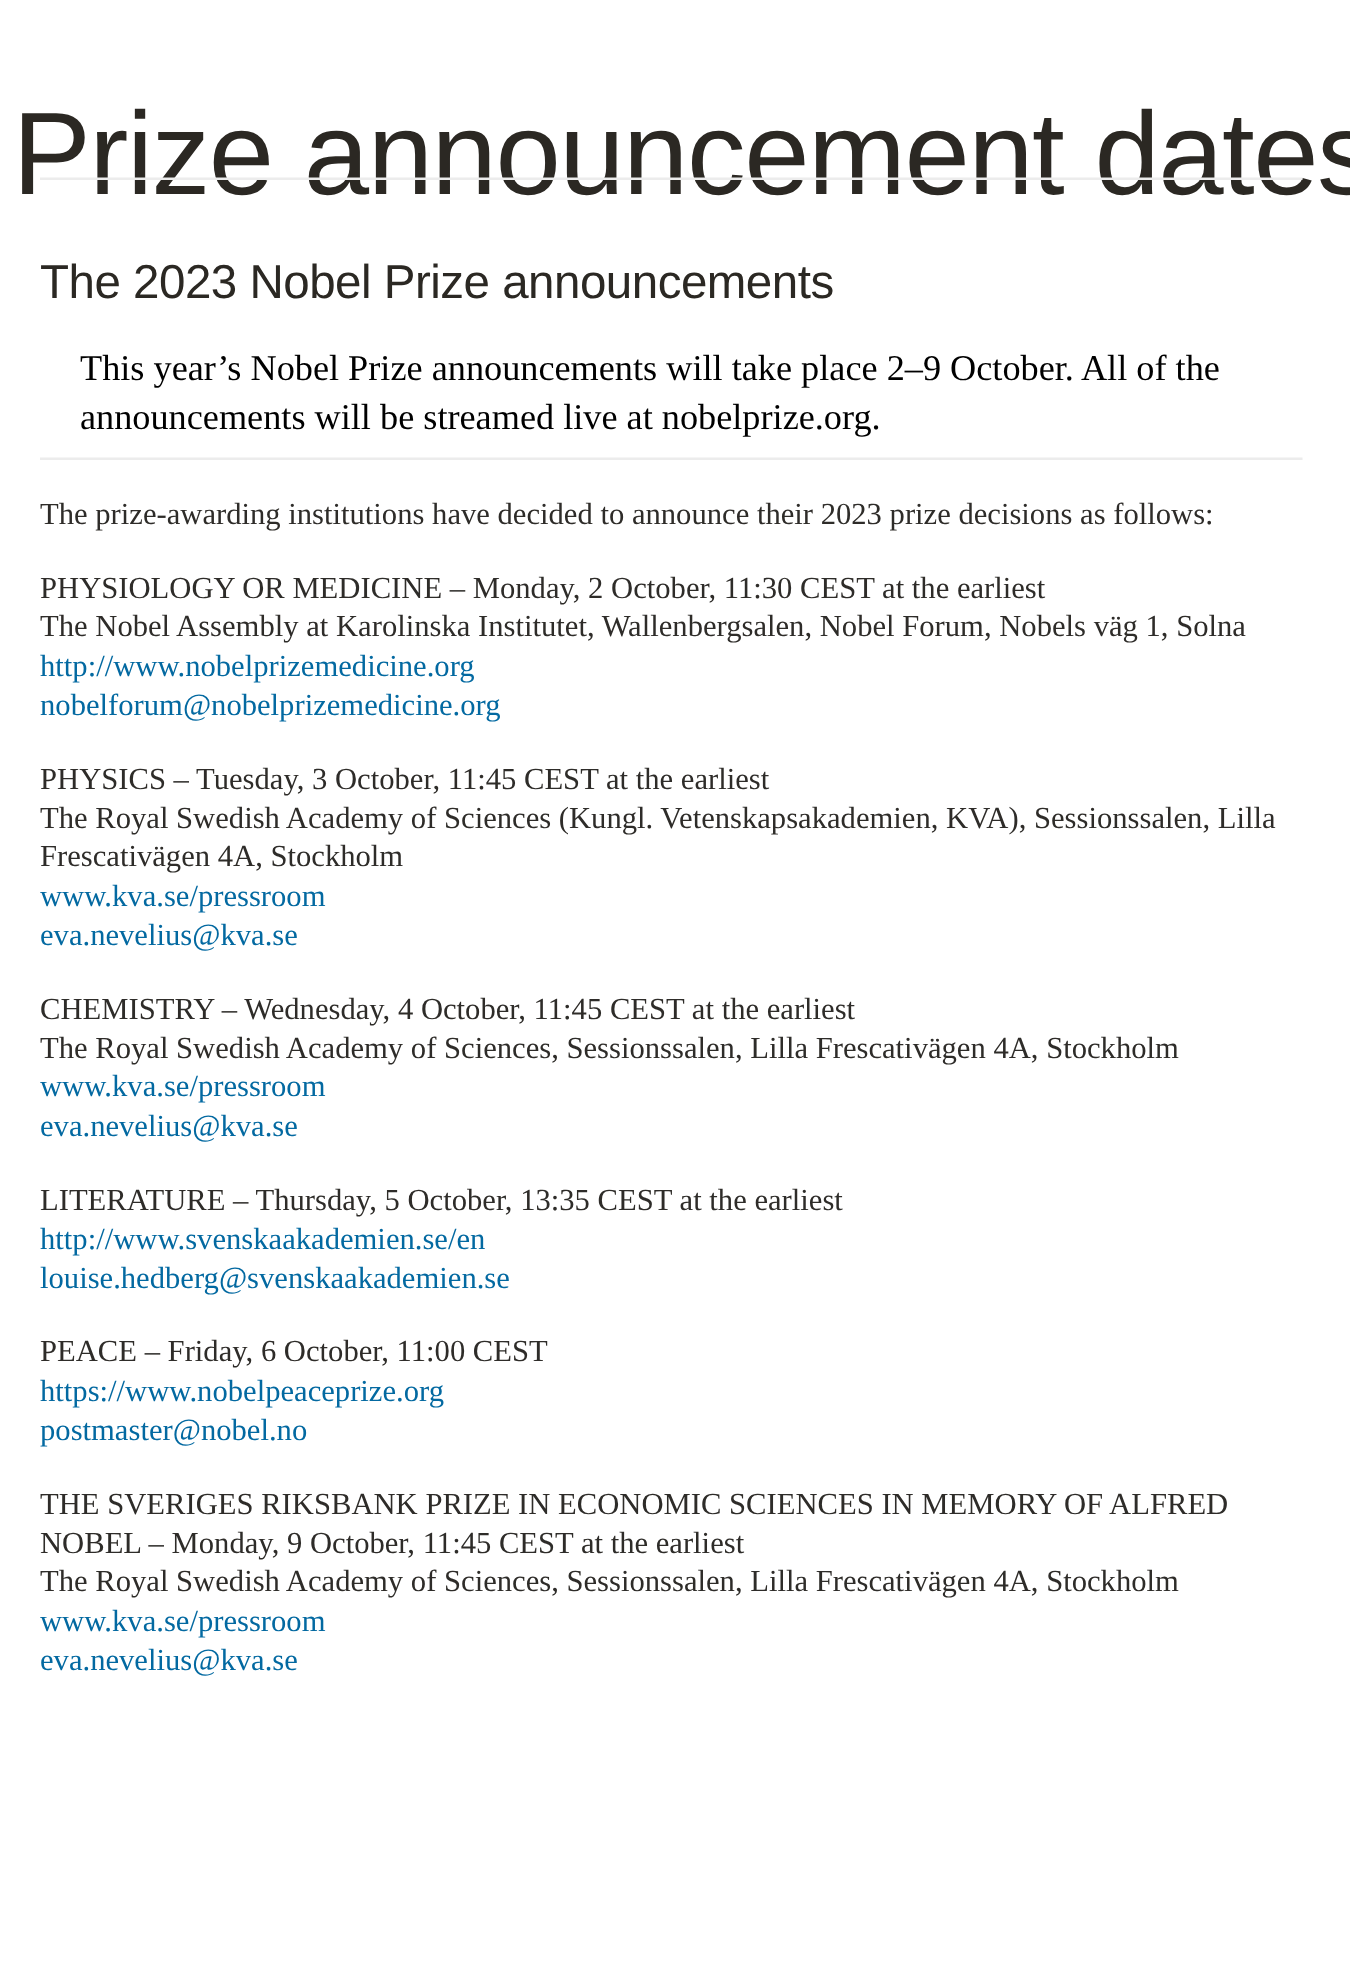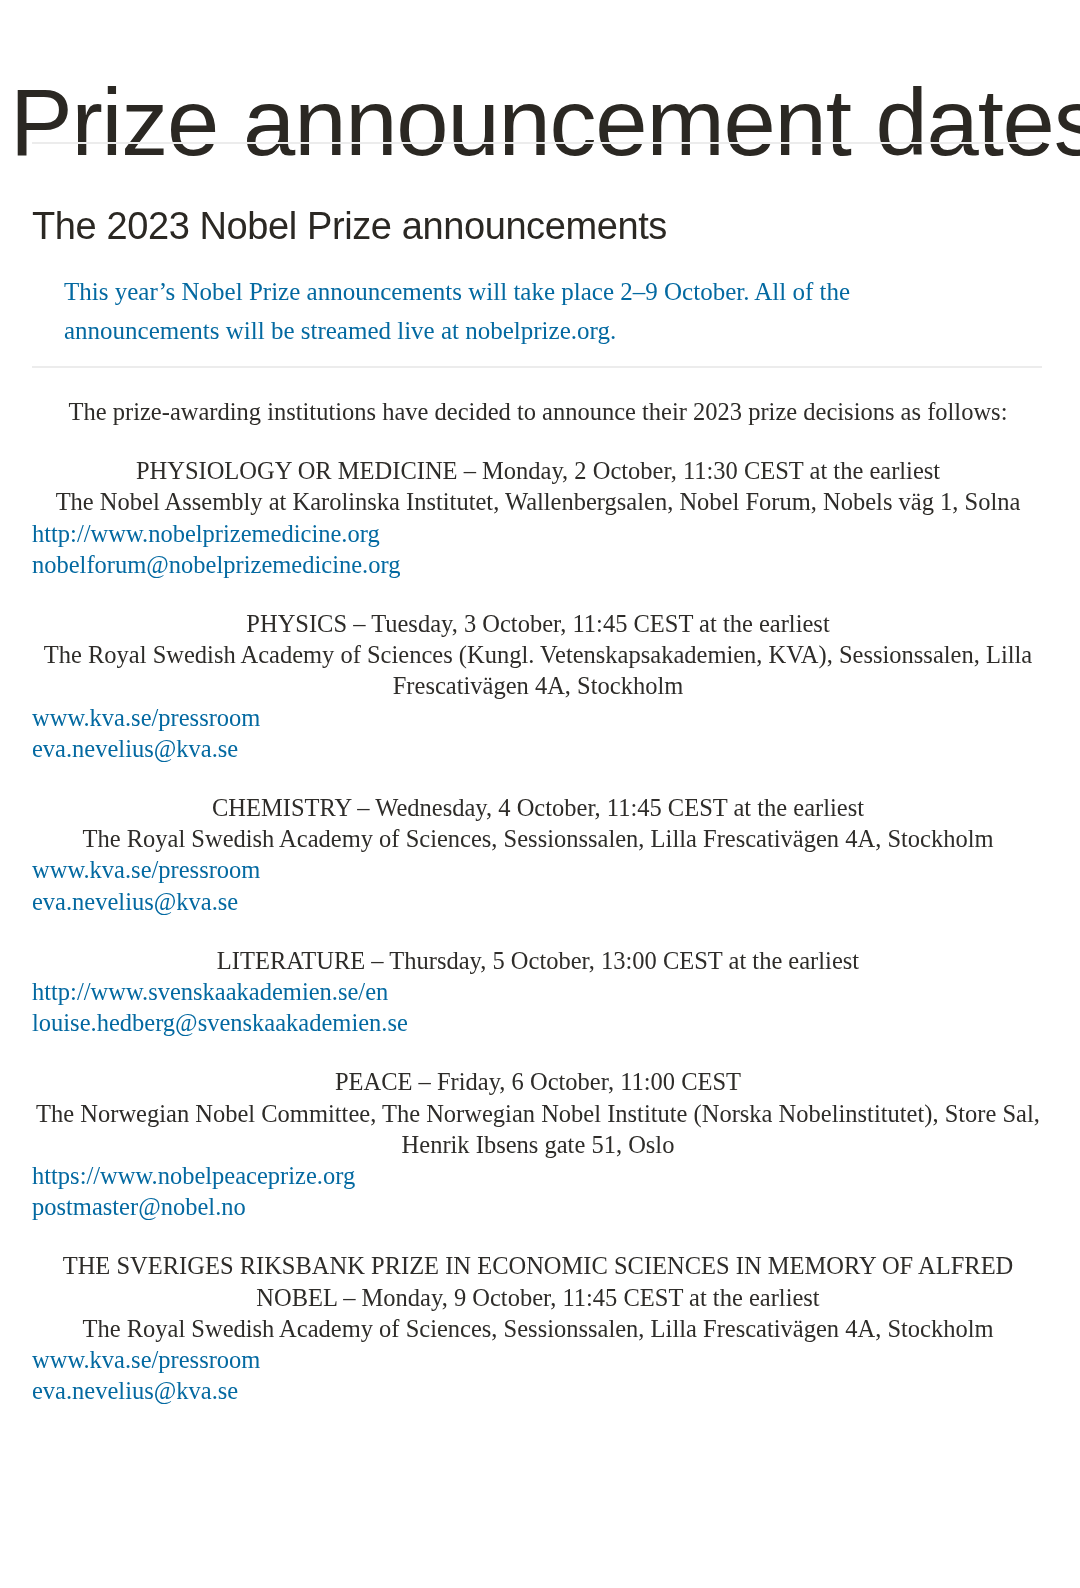--- a/index.html
+++ b/index.html
@@ -61,42 +61,42 @@
     color: #2b2823;
     white-space: nowrap;
   }
 
   
   .lead {
     position: absolute;
     left: 64px;
     top: 247px;
     width: 940px;
-    font-size: 25px;
+    font-size: 29px;
     line-height: 39px;
-    color: #0369a1;
+    color: #000000;
   }
 
   
   .body-area {
     position: absolute;
     left: 32px;
     top: 396px;
     width: 1012px;
   }
 
   .block {
     font-size: 24.5px;
     line-height: 31.2px;
     color: #2e2c29;
     margin-bottom: 28px;
   }
   .block:last-child { margin-bottom: 16px; }
 
-  .line { display: block; white-space: normal; text-align: center; }
+  .line { display: block; white-space: normal; }
 
   .link-line {
     display: block;
     color: #0369a1;
     text-decoration: none;
     white-space: nowrap;
   }
 </style>
 </head>
 <body>
@@ -134,28 +134,27 @@
     </div>
 
     <div class="block">
       <span class="line">CHEMISTRY – Wednesday, 4 October, 11:45 CEST at the earliest</span>
       <span class="line">The Royal Swedish Academy of Sciences, Sessionssalen, Lilla Frescativägen 4A, Stockholm</span>
       <a class="link-line" href="#">www.kva.se/pressroom</a>
       <a class="link-line" href="#">eva.nevelius@kva.se</a>
     </div>
 
     <div class="block">
-      <span class="line">LITERATURE – Thursday, 5 October, 13:00 CEST at the earliest</span>
+      <span class="line">LITERATURE – Thursday, 5 October, 13:35 CEST at the earliest</span>
       <a class="link-line" href="#">http://www.svenskaakademien.se/en</a>
       <a class="link-line" href="#">louise.hedberg@svenskaakademien.se</a>
     </div>
 
     <div class="block">
       <span class="line">PEACE – Friday, 6 October, 11:00 CEST</span>
-      <span class="line">The Norwegian Nobel Committee, The Norwegian Nobel Institute (Norska Nobelinstitutet), Store Sal, Henrik Ibsens gate 51, Oslo</span>
       <a class="link-line" href="#">https://www.nobelpeaceprize.org</a>
       <a class="link-line" href="#">postmaster@nobel.no</a>
     </div>
 
     <div class="block">
       <span class="line">THE SVERIGES RIKSBANK PRIZE IN ECONOMIC SCIENCES IN MEMORY OF ALFRED NOBEL – Monday, 9 October, 11:45 CEST at the earliest</span>
       <span class="line">The Royal Swedish Academy of Sciences, Sessionssalen, Lilla Frescativägen 4A, Stockholm</span>
       <a class="link-line" href="#">www.kva.se/pressroom</a>
       <a class="link-line" href="#">eva.nevelius@kva.se</a>
     </div>

